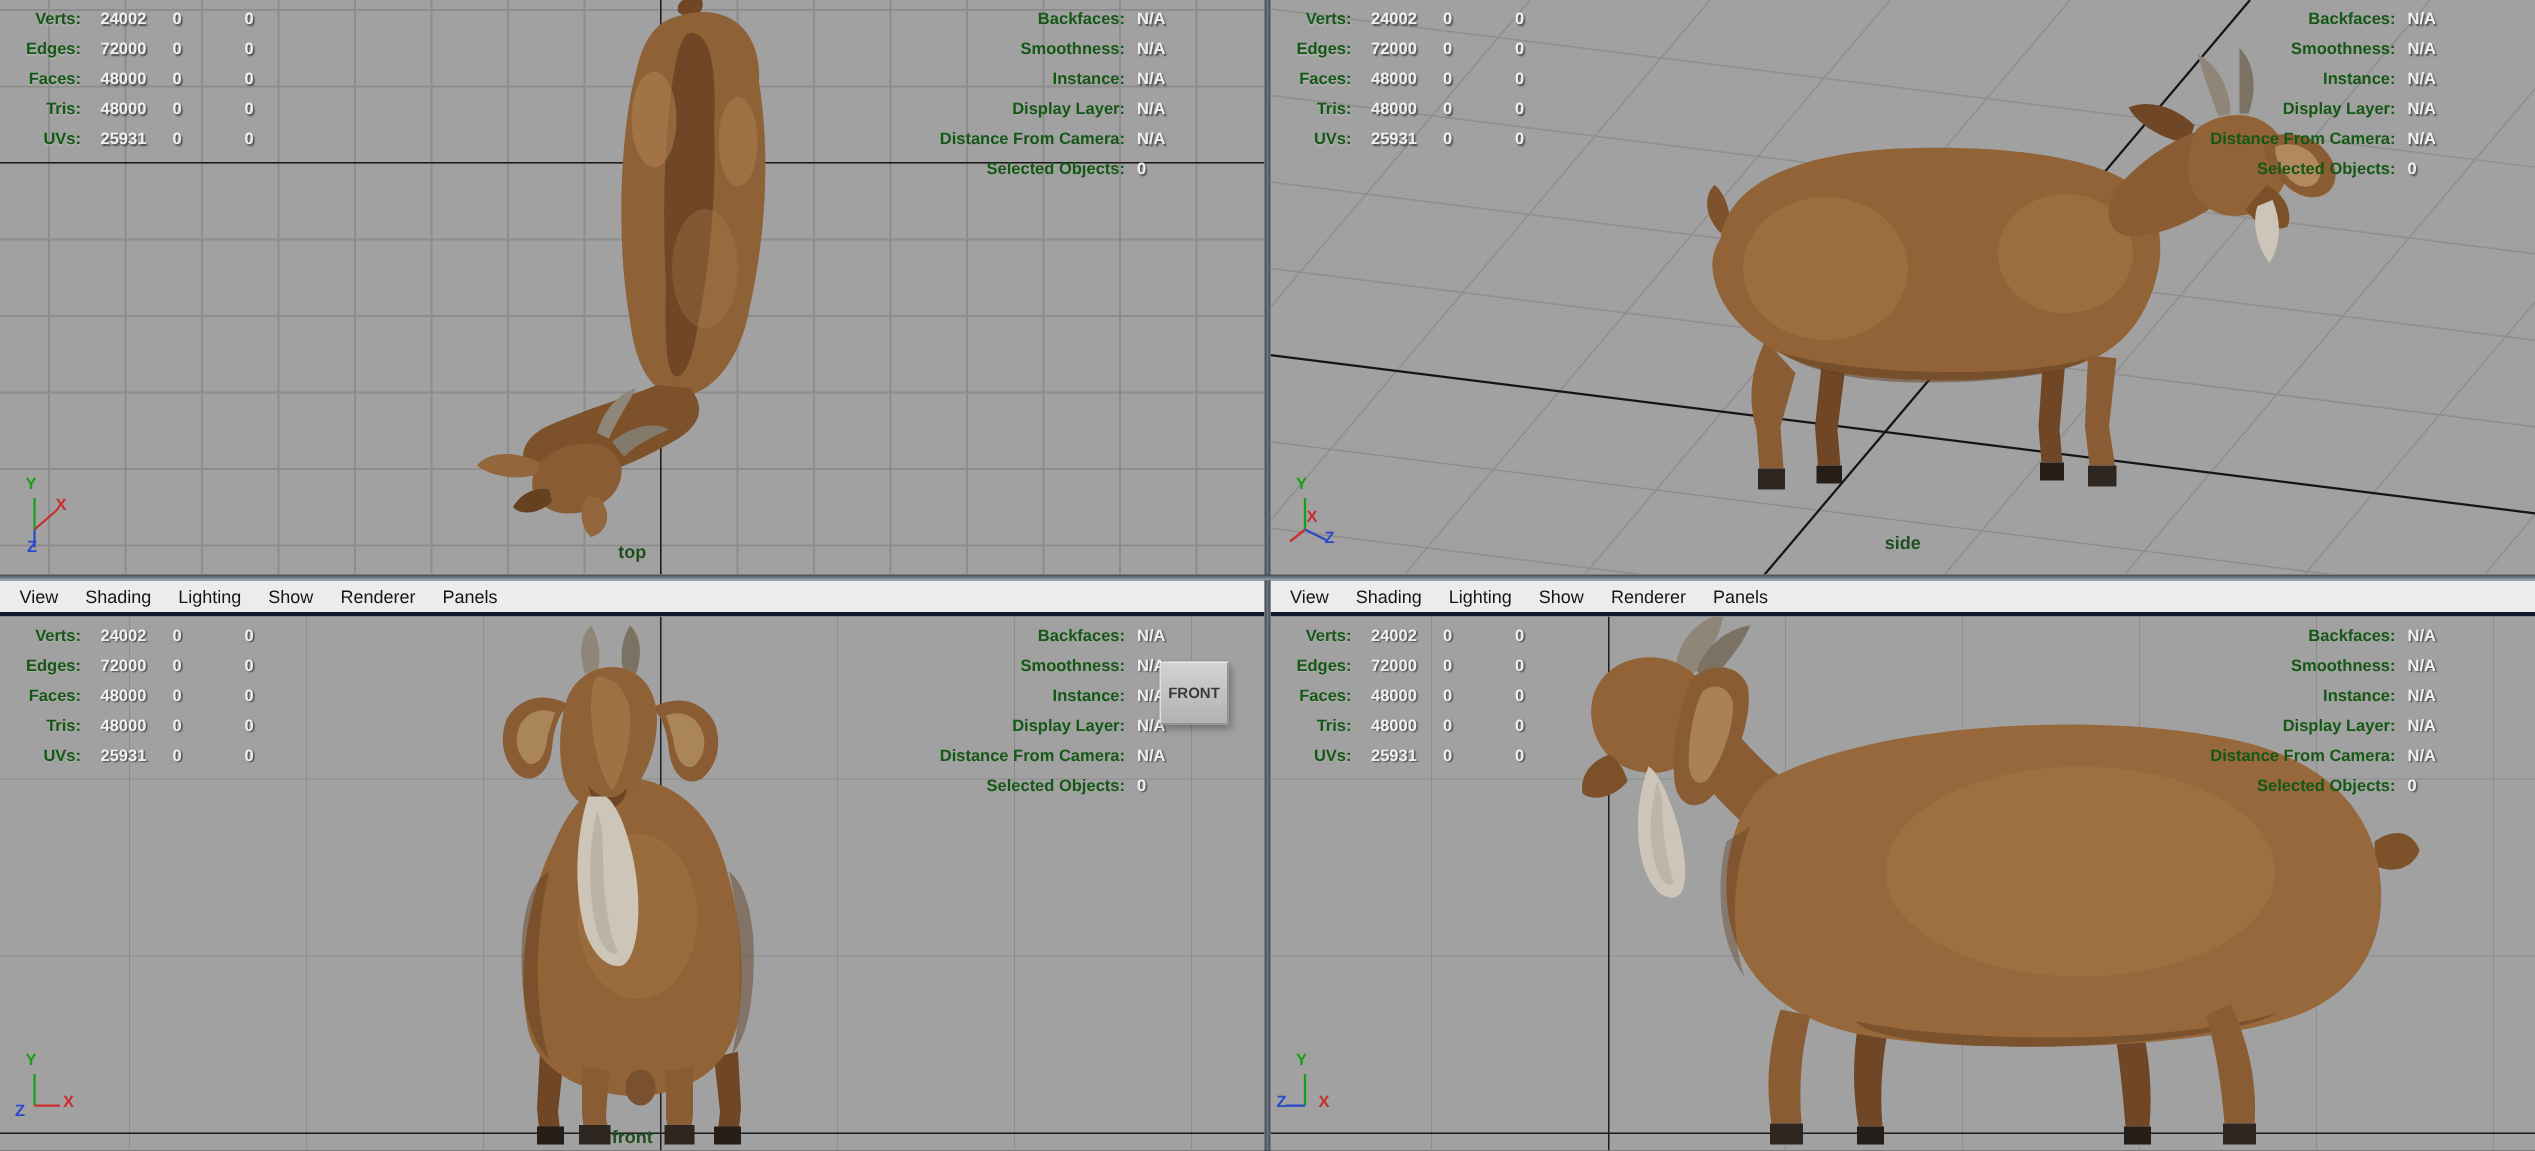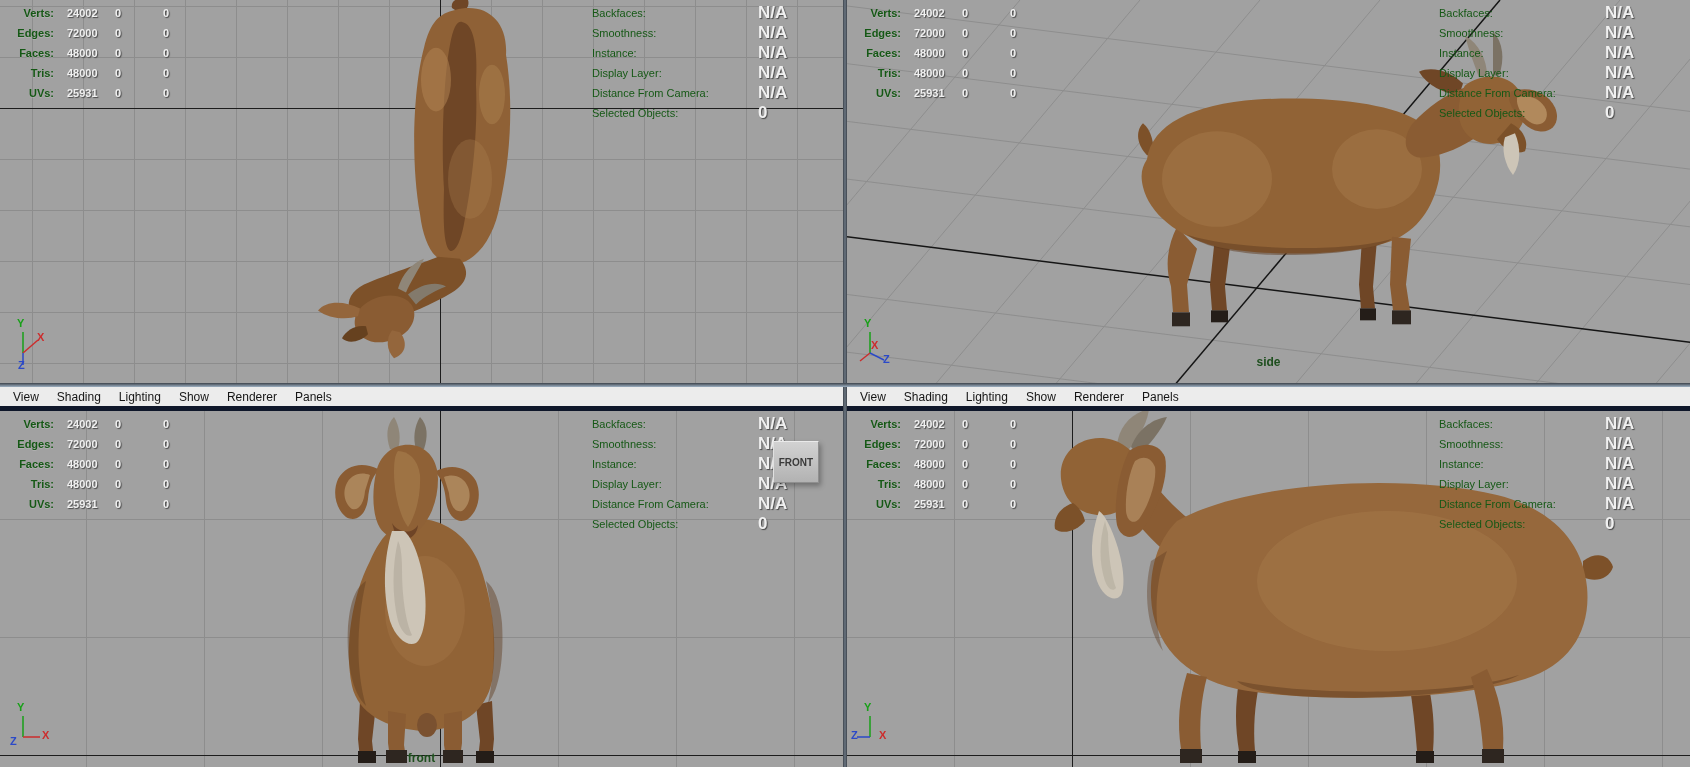--- a/index.html
+++ b/index.html
@@ -39,29 +39,29 @@
   .pgrid{position:absolute;left:0;top:0;width:100%;height:100%;z-index:1;}
 
   .hud{position:absolute;z-index:5;}
   .hud-left{top:3px;left:8px;}
   .hud-right{top:3px;left:592px;width:248px;}
   .hrow{height:20px;display:flex;align-items:center;white-space:nowrap;}
   .hlabel{display:inline-block;width:46px;text-align:right;margin-right:13px;
           color:#155815;font-size:11px;font-weight:bold;text-shadow:0 1px 0 rgba(255,255,255,.15);}
   .hval{color:#f0f0f0;font-size:11px;font-weight:bold;text-shadow:1px 1px 1px #4a4a4a;display:inline-block;}
   .v1{width:48px;}.v2{width:48px;}.v3{width:40px;}
-  .hrlabel{display:inline-block;width:158px;color:#155815;font-size:11px;font-weight:normal;}
-  .hrval{margin-left:8px;color:#f0f0f0;font-size:17px;font-weight:bold;text-shadow:1px 1px 1px #4a4a4a;min-width:40px;}
+  .hrlabel{display:inline-block;width:158px;text-align:right;color:#155815;font-size:11px;font-weight:bold;}
+  .hrval{margin-left:8px;color:#f0f0f0;font-size:11px;font-weight:bold;text-shadow:1px 1px 1px #4a4a4a;min-width:40px;}
 
   .vlabel{position:absolute;left:0;right:0;text-align:center;color:#1e4f1e;
           font-weight:bold;font-size:12px;z-index:5;}
   .vlabel-top{bottom:8px;}
   .vlabel-bot{bottom:2px;}
 
-  .menubar{height:24px;background:#ececec;border-bottom:5px solid #0f172a;
+  .menubar{height:24px;background:#ececec;border-bottom:3px solid #0f172a;
            display:flex;align-items:center;padding-left:4px;box-sizing:border-box;}
   .menu-items{display:flex;}
   .menu-item{font-size:12px;color:#151515;padding:0 9px;cursor:default;}
 
   .axis-ind{position:absolute;left:8px;bottom:12px;width:48px;height:52px;z-index:4;}
   .axis-ind svg{position:absolute;left:0;top:0;}
   .axl{position:absolute;font-size:11px;font-weight:bold;}
   .axl-y{top:-2px;left:9px;color:#18a018;}
   .axl-x{top:12px;left:29px;color:#cc2d2d;}
   .axl-z{bottom:0;left:10px;color:#2b49c8;}
@@ -163,20 +163,21 @@
         <div class="axis-ind">
           <svg width="48" height="52" viewBox="0 0 48 52">
             <line x1="15" y1="34" x2="15" y2="13" stroke="#18a018" stroke-width="1.5"></line>
             <line x1="15" y1="34" x2="30" y2="21" stroke="#cc2d2d" stroke-width="1.5"></line>
             <line x1="15" y1="34" x2="15" y2="46" stroke="#2b49c8" stroke-width="1.5"></line>
           </svg>
           <span class="axl axl-y">Y</span>
           <span class="axl axl-x">X</span>
           <span class="axl axl-z">Z</span>
         </div>
+        <div class="vlabel vlabel-top">top</div>
       </div>
     </div>
 
     <div class="vdiv"></div>
 
     <div class="vp vp-top">
       <div class="canvas canvas-top">
 
         <svg class="pgrid" viewBox="0 0 843 385" preserveAspectRatio="none">
           <g stroke="#8e8e8e" stroke-width="1">

